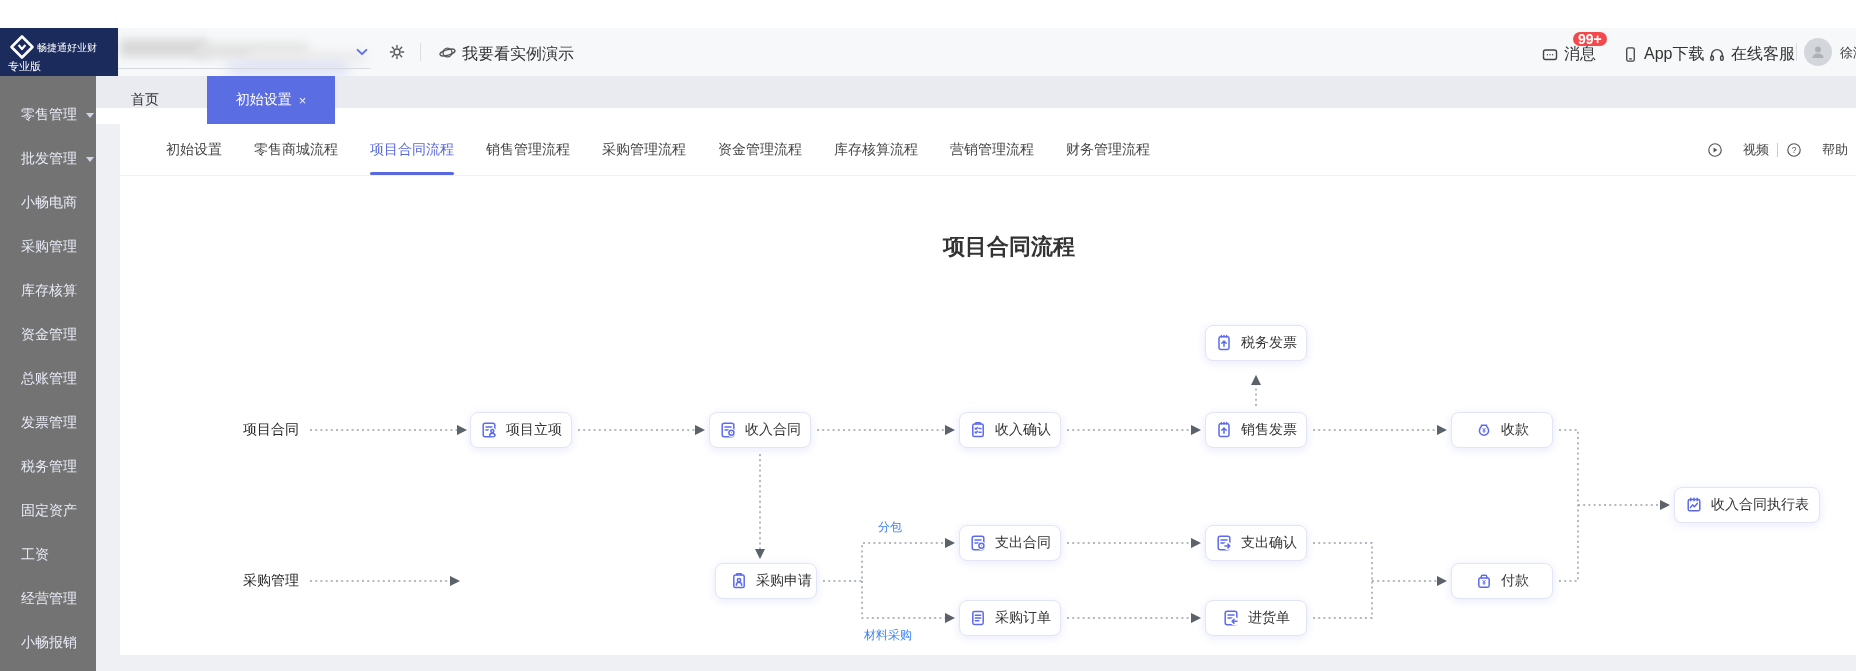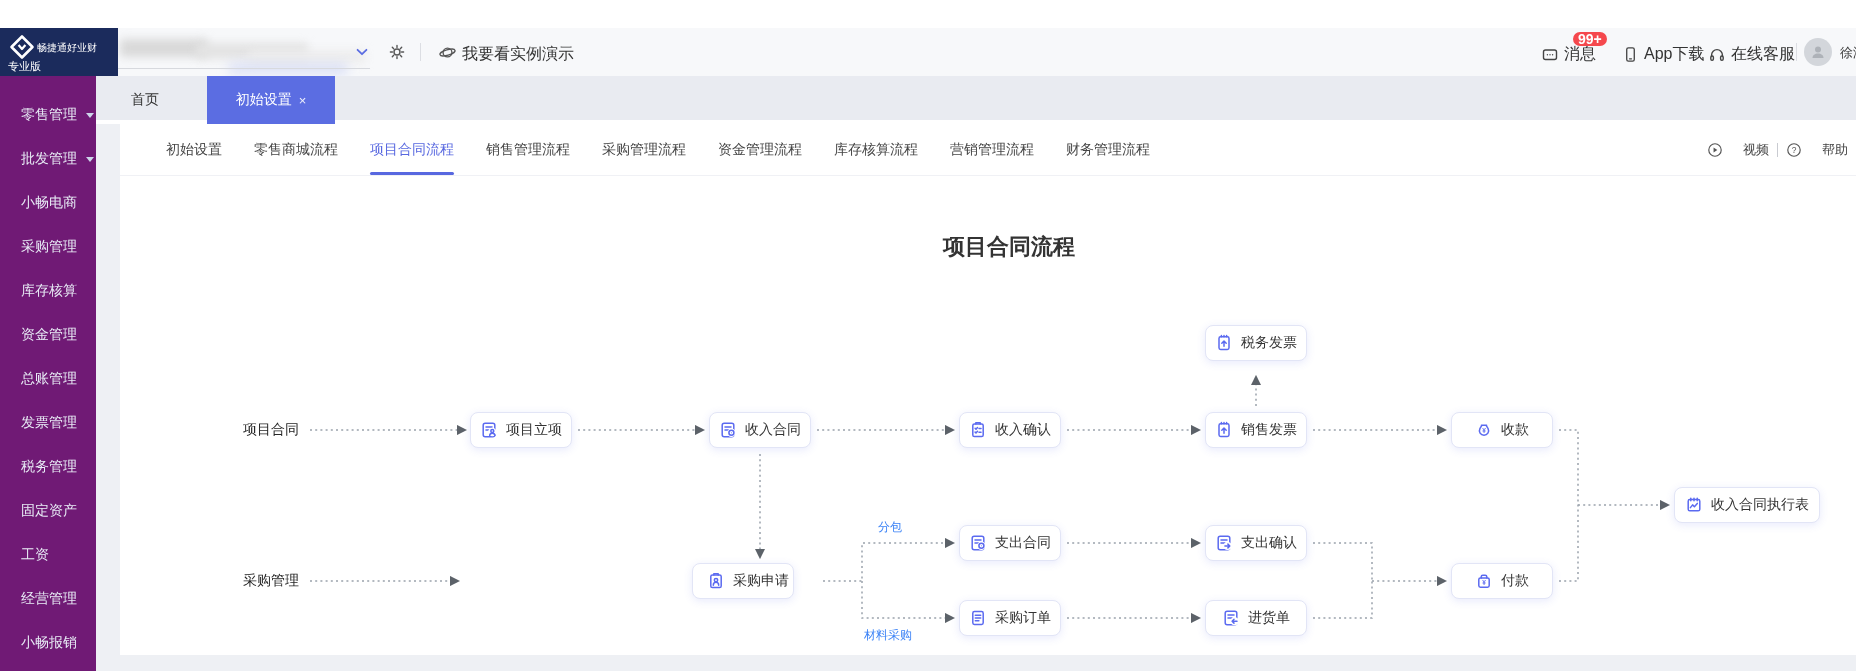--- a/index.html
+++ b/index.html
@@ -2,41 +2,41 @@
 <html><head>
 <meta charset="utf-8">
 <style>
   * { margin:0; padding:0; box-sizing:border-box; }
   html,body { background:#fff; font-family:"Liberation Sans","DejaVu Sans",sans-serif; }
   .app { position:relative; width:1856px; height:671px; background:#fff; overflow:hidden; }
 
   .topstrip { position:absolute; left:0; top:0; width:1856px; height:28px; background:#ffffff; }
 
   
-  .sidebar { position:absolute; left:0; top:28px; width:96px; height:643px; background:#701a75; }
+  .sidebar { position:absolute; left:0; top:28px; width:96px; height:643px; background:#737373; }
   .logo-block { position:absolute; left:0; top:28px; width:118px; height:48px; background:#1b2b5c; z-index:5; }
   .logo-mark { position:absolute; left:8px; top:5px; }
   .brand { position:absolute; left:37px; top:13px; color:#fff; font-size:10px; white-space:nowrap; letter-spacing:0; }
   .edition { position:absolute; left:8px; top:31px; color:#fff; font-size:11px; }
   .menu { position:absolute; top:65px; left:0; right:0; }
   .menu-item { height:44px; display:flex; align-items:center; padding-left:21px; color:#e8ecf6; font-size:14px; cursor:pointer; }
   .caret { width:0; height:0; border-left:4px solid transparent; border-right:4px solid transparent; border-top:5px solid #cdd5ea; margin-left:9px; }
 
   
   .header { position:absolute; left:96px; top:28px; width:1760px; height:48px; background:#f7f8fa; overflow:hidden; }
   .blur-blob { position:absolute; border-radius:4px; filter:blur(4px); }
   .search-underline { position:absolute; left:22px; top:40px; width:252px; border-bottom:1px solid #d7d9de; }
   .hicon { position:absolute; display:flex; align-items:center; gap:5px; color:#333; font-size:16px; cursor:pointer; }
   .hdivider { position:absolute; width:1px; height:18px; background:#dcdee3; top:15px; }
   .badge { position:absolute; background:#f5484d; color:#fff; font-size:14px; font-weight:bold; line-height:14px; padding:0 5px; border-radius:8px; }
   .avatar { position:absolute; width:28px; height:28px; border-radius:50%; background:#d3d6db; top:10px; display:flex; align-items:center; justify-content:center; }
   .user-name { position:absolute; top:16px; font-size:13px; color:#333; white-space:nowrap; }
 
   
-  .tabbar { position:absolute; left:96px; top:76px; width:1760px; height:44px; background:#e9ebf1; }
+  .tabbar { position:absolute; left:96px; top:76px; width:1760px; height:32px; background:#e9ebf1; }
   .wtab { position:absolute; top:0; height:48px; display:flex; align-items:center; justify-content:center; font-size:14px; color:#333; cursor:pointer; gap:7px; }
   .wtab.active { background:#5b6de2; color:#fff; }
   .wtab .close { font-size:13px; opacity:.9; }
 
   
   .main { position:absolute; left:96px; top:124px; width:1760px; height:547px; background:#eef0f4; }
   .panel { position:absolute; left:24px; top:0; width:1736px; height:531px; background:#fff; }
 
   .nav { position:absolute; left:0; top:0; width:100%; height:52px; border-bottom:1px solid #f0f1f5; display:flex; align-items:center; padding-left:46px; gap:32px; }
   .nav-item { position:relative; font-size:14px; color:#454545; cursor:pointer; white-space:nowrap; }
@@ -337,21 +337,21 @@
             <span style="display: inline-flex;">
               <svg width="18" height="18" viewBox="0 0 18 18" fill="none" stroke="#5b6af0" stroke-width="1.5" stroke-linecap="round" stroke-linejoin="round">
                 <rect x="3.2" y="2.2" width="11.6" height="13.6" rx="2"></rect>
                 <path d="M6 6h6M6 9h4"></path>
                 <circle cx="12.6" cy="12" r="4" fill="#fff" stroke="none"></circle>
                 <path d="M9.9 12h4.8M12.9 10.1l1.9 1.9-1.9 1.9"></path>
               </svg>
             </span>
             <span>支出确认</span>
           </div>
-          <div class="node" style="left: 572px; top: 439px; width: 102px; padding-left: 10px;">
+          <div class="node" style="left: 595px; top: 439px; width: 102px; padding-left: 10px;">
             <span style="display: inline-flex;">
               <svg width="18" height="18" viewBox="0 0 18 18" fill="none" stroke="#5b6af0" stroke-width="1.5" stroke-linecap="round" stroke-linejoin="round">
                 <rect x="3.8" y="3" width="10.4" height="12.6" rx="1.6"></rect>
                 <path d="M6.8 3V1.8h4.4V3"></path>
                 <circle cx="9" cy="8.1" r="1.7"></circle>
                 <path d="M6.3 13.3c0-2 1.3-3 2.7-3s2.7 1 2.7 3"></path>
               </svg>
             </span>
             <span>采购申请</span>
           </div>

